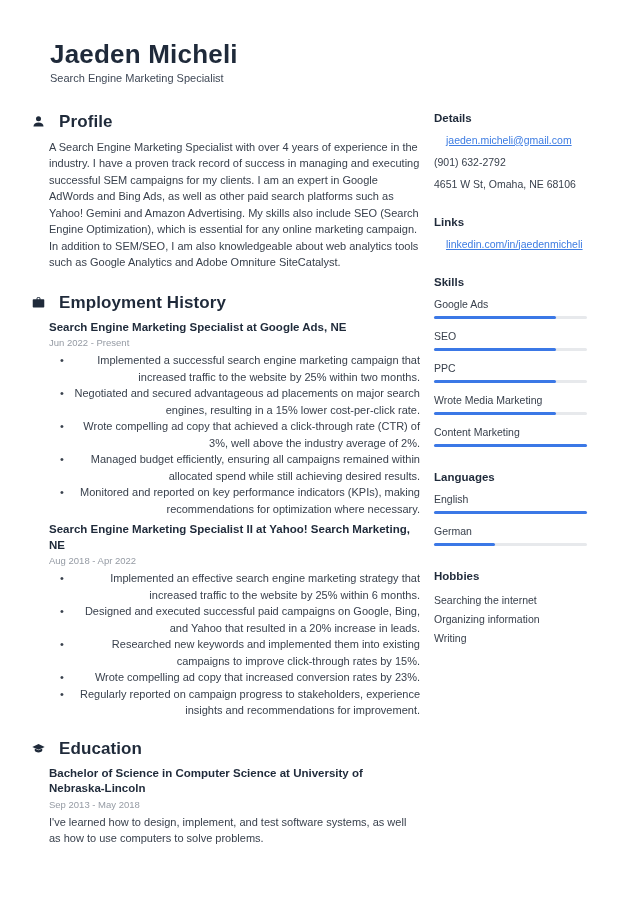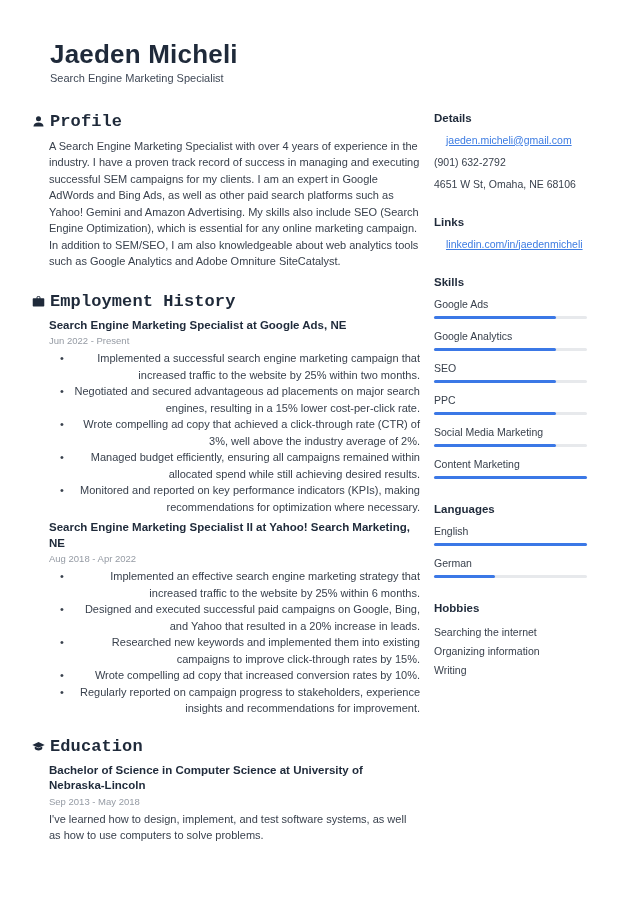--- a/index.html
+++ b/index.html
@@ -21,21 +21,21 @@
   }
   .job-title-sub {
     font-size:11px; color:#3f4856; margin-top:3px;
   }
   
   .main { display:flex; margin-top:28px; }
   .left-col { margin-left:32px; width:388px; }
   .right-col { width:153px; margin-left:auto; margin-right:53px; }
   
   .section + .section { margin-top:22px; }
-  .sec-head { display:flex; align-items:center; gap:5px; margin-bottom:7px;font-family:Liberation Mono, monospace; }
+  .sec-head { display:flex; align-items:center; gap:14px; margin-bottom:7px; }
   .sec-head .icon { width:13px; height:13px; flex:0 0 13px; display:flex; align-items:center; justify-content:center; }
   .sec-head .icon svg { width:13px; height:13px; fill:#1f2a3a; }
   .sec-title { font-size:17px; font-weight:700; color:#1f2a3a; letter-spacing:.1px; }
   .sec-body { margin-left:17px; }
   .body-text { font-size:11px; line-height:16.5px; color:#39414d; }
   .job + .job { margin-top:5px; }
   .item-title { font-size:11.5px; font-weight:700; color:#1f2a3a; line-height:15.5px; }
   .item-dates { font-size:9.5px; color:#959ba4; margin:2px 0 4px; }
   ul.bullets { list-style:none; padding-left:11px; }
   ul.bullets li {
@@ -116,21 +116,21 @@
             </ul>
           </div>
 
           <div class="job">
             <div class="item-title">Search Engine Marketing Specialist II at Yahoo! Search Marketing, NE</div>
             <div class="item-dates">Aug 2018 - Apr 2022</div>
             <ul class="bullets">
               <li>Implemented an effective search engine marketing strategy that increased traffic to the website by 25% within 6 months.</li>
               <li>Designed and executed successful paid campaigns on Google, Bing, and Yahoo that resulted in a 20% increase in leads.</li>
               <li>Researched new keywords and implemented them into existing campaigns to improve click-through rates by 15%.</li>
-              <li>Wrote compelling ad copy that increased conversion rates by 10%.</li>
+              <li>Wrote compelling ad copy that increased conversion rates by 23%.</li>
               <li>Regularly reported on campaign progress to stakeholders, experience insights and recommendations for improvement.</li>
             </ul>
           </div>
 
         </div>
       </div>
 
       <div class="section" style="margin-top:20px;">
         <div class="sec-head">
           <span class="icon">
@@ -169,39 +169,33 @@
       <div class="r-section">
         <div class="r-head">Skills</div>
 
         <div class="meter-row">
           <div class="meter-label">Google Ads</div>
           <div class="meter-track">
               <div class="meter-fill" style="width: 80%;"></div>
             </div>
         </div>
         <div class="meter-row">
-          <div class="meter-label">Google Analytics</div>
-          <div class="meter-track">
-              <div class="meter-fill" style="width: 80%;"></div>
-            </div>
-        </div>
-        <div class="meter-row">
           <div class="meter-label">SEO</div>
           <div class="meter-track">
               <div class="meter-fill" style="width: 80%;"></div>
             </div>
         </div>
         <div class="meter-row">
           <div class="meter-label">PPC</div>
           <div class="meter-track">
               <div class="meter-fill" style="width: 80%;"></div>
             </div>
         </div>
         <div class="meter-row">
-          <div class="meter-label">Social Media Marketing</div>
+          <div class="meter-label">Wrote Media Marketing</div>
           <div class="meter-track">
               <div class="meter-fill" style="width: 80%;"></div>
             </div>
         </div>
         <div class="meter-row">
           <div class="meter-label">Content Marketing</div>
           <div class="meter-track">
               <div class="meter-fill" style="width: 100%;"></div>
             </div>
         </div>

